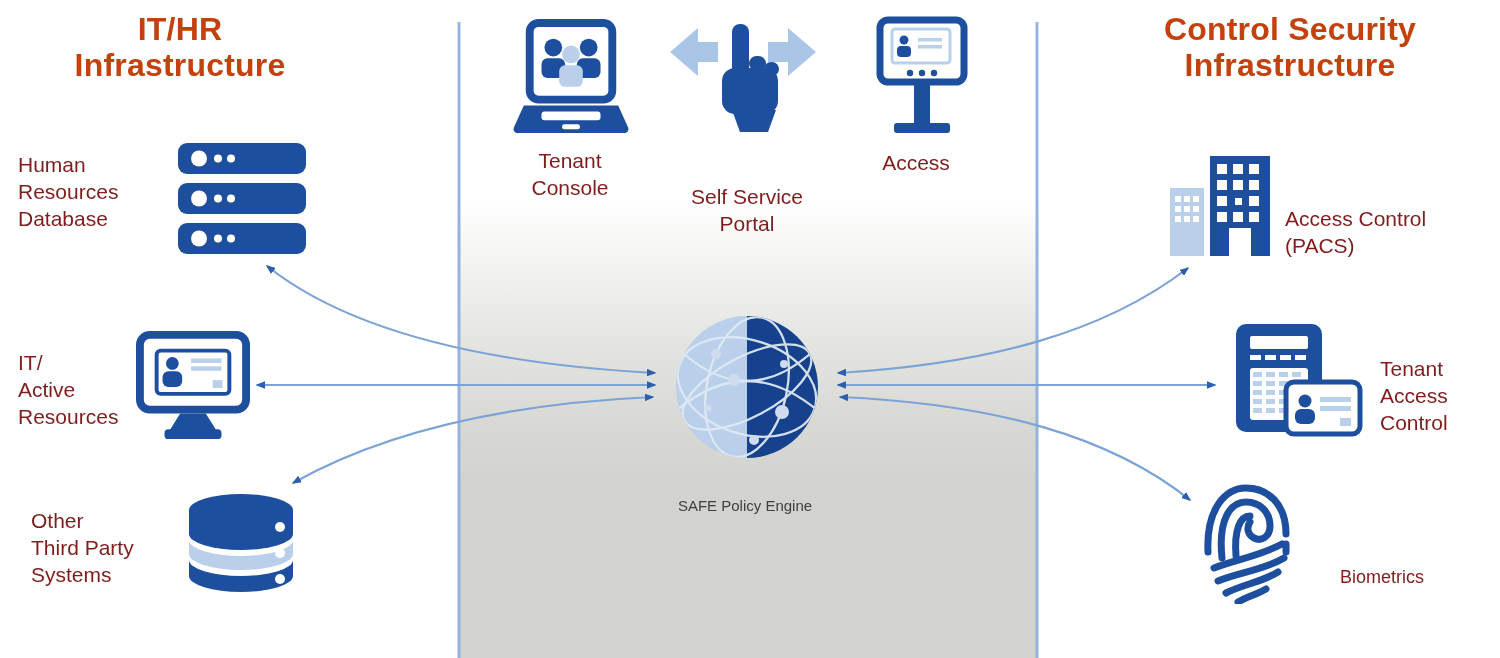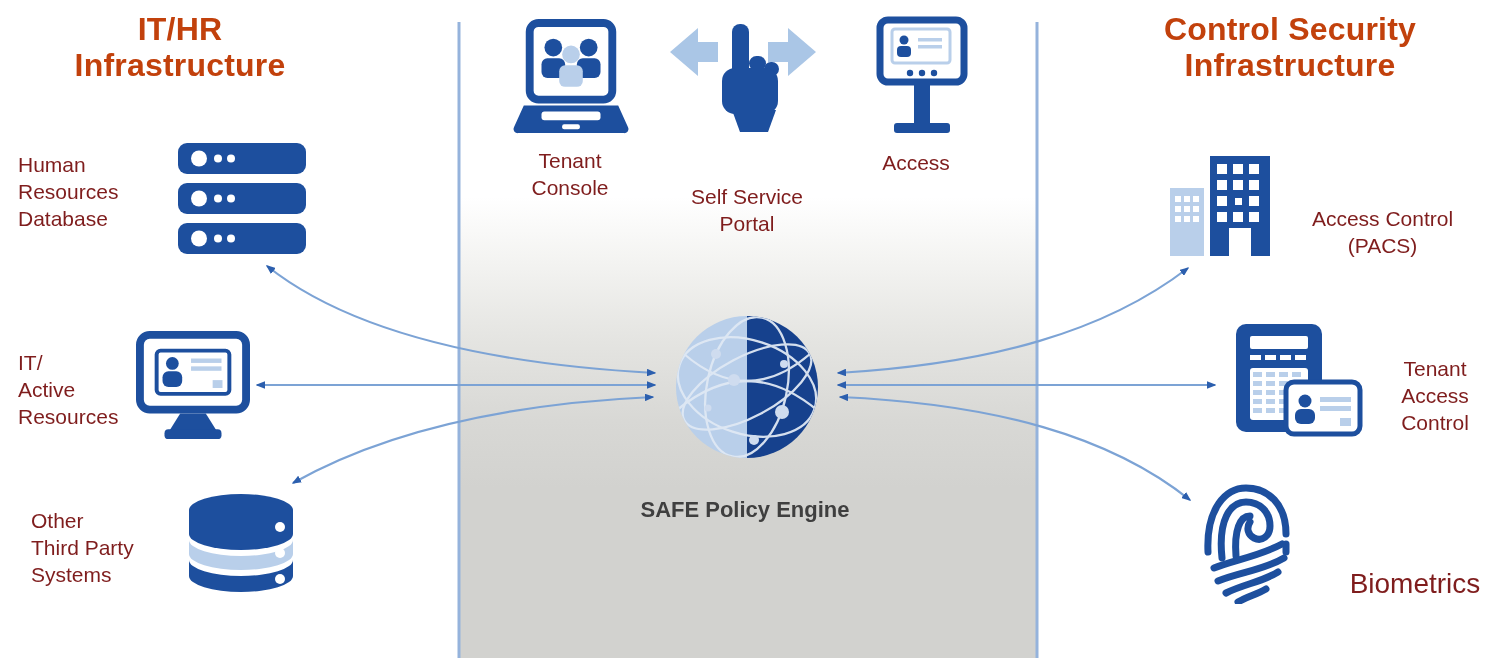--- a/index.html
+++ b/index.html
@@ -17,22 +17,22 @@
   .z2{z-index:2;} .z3{z-index:3;}
   .title{
     font-size:32px;font-weight:700;color:#c2410c;text-align:center;
     line-height:1.12;white-space:pre-line;letter-spacing:.2px;
   }
   .lbl{
     font-size:21px;font-weight:400;color:#7f1d1d;
     line-height:1.28;white-space:pre-line;
   }
   .lbl.c{text-align:center;}
-  .lbl.r{text-align:center;}
-  .engine-lbl{font-size:22px;font-weight:700;color:#3f3f3f;text-align:center;}
+  .lbl.r{text-align:left;}
+  .engine-lbl{font-size:15px;font-weight:400;color:#3f3f3f;text-align:center;}
   svg{display:block;}
 </style>
 </head>
 <body>
 
 <div class="abs center-band"></div>
 
 <svg class="abs layer z2" width="1500" height="658" viewBox="0 0 1500 658">
   <defs>
     <marker id="ah" viewBox="0 0 10 8" refX="8.5" refY="4" markerWidth="9.5" markerHeight="7.6" orient="auto-start-reverse" markerUnits="userSpaceOnUse">
@@ -260,13 +260,13 @@
     <path d="M10,74 C8,30 28,10 48,10 C70,10 88,26 88,56"></path>
     <path d="M88,66 L88,74"></path>
     <path d="M24,80 C20,42 32,24 48,24 C62,24 72,34 72,48 C72,58 64,64 56,60 C50,57 48,50 52,44"></path>
     <path d="M38,78 C36,52 42,38 52,38"></path>
     <path d="M16,90 C36,82 62,78 84,66"></path>
     <path d="M20,103 C42,94 66,92 86,80"></path>
     <path d="M28,115 C46,106 64,104 80,94"></path>
     <path d="M40,124 C50,118 58,117 68,111"></path>
   </g>
 </svg>
-<div class="abs lbl r z3" style="left:1340px;top:566px;width:150px;font-size:28px;">Biometrics</div>
+<div class="abs lbl r z3" style="left:1340px;top:566px;width:150px;font-size:18px;">Biometrics</div>
 
 </body></html>

